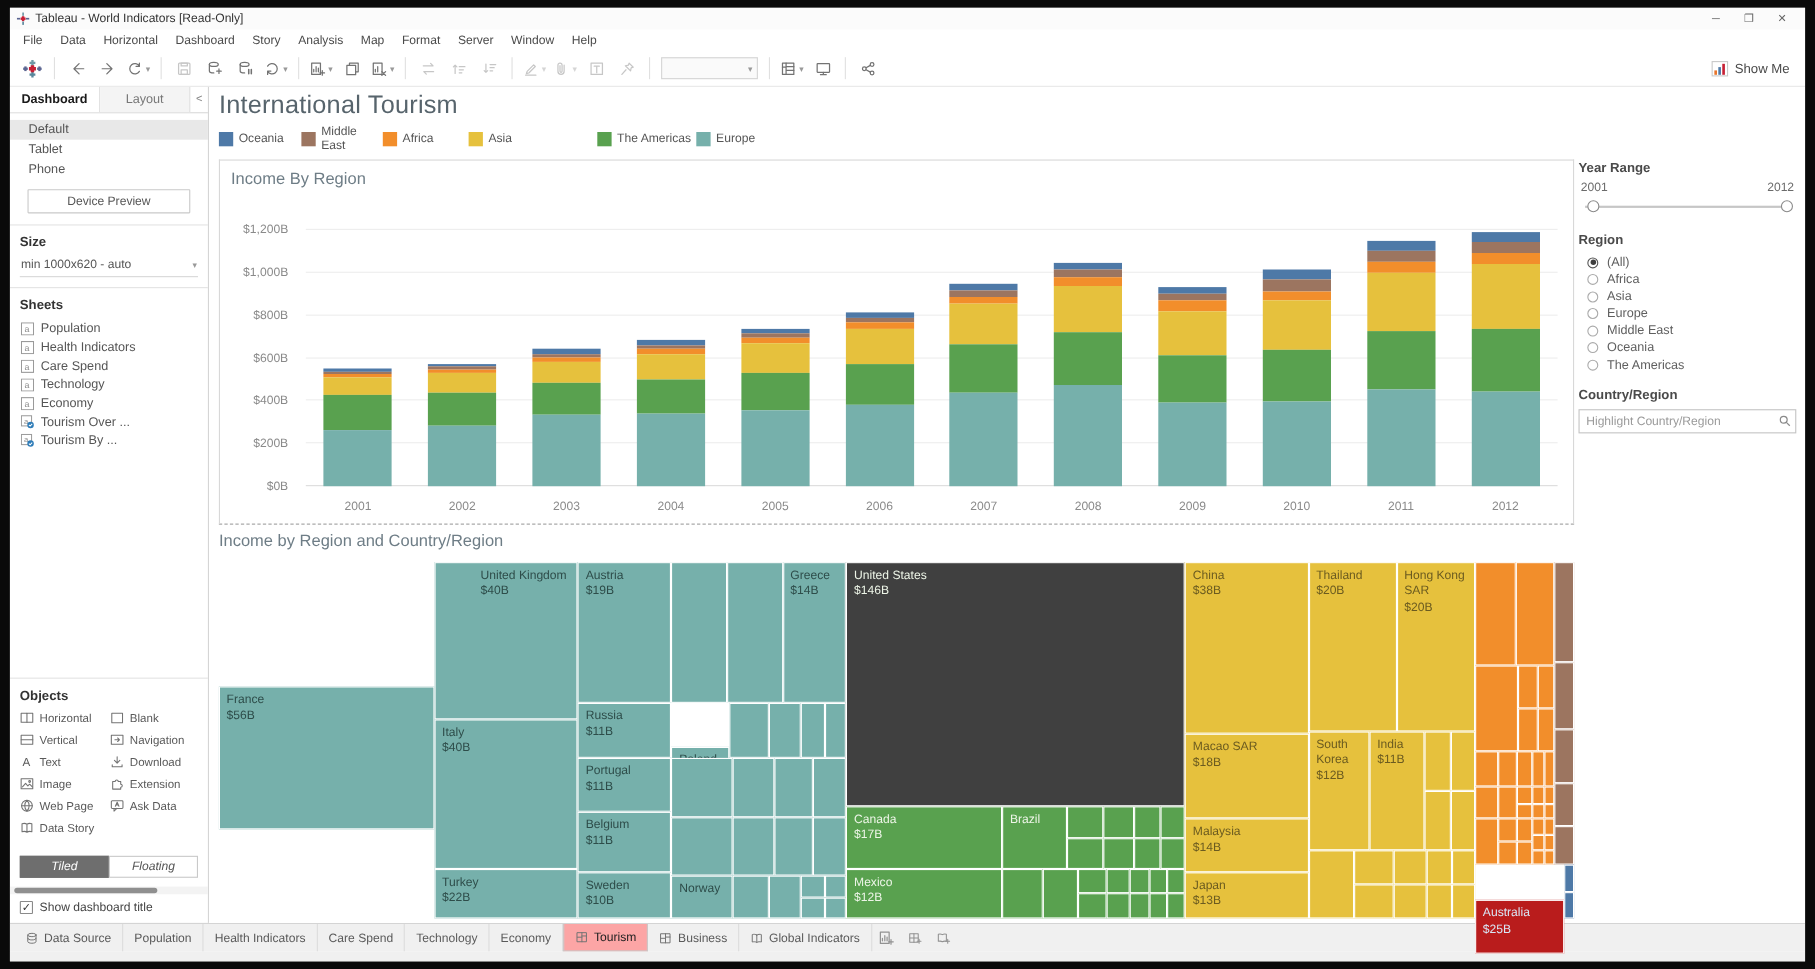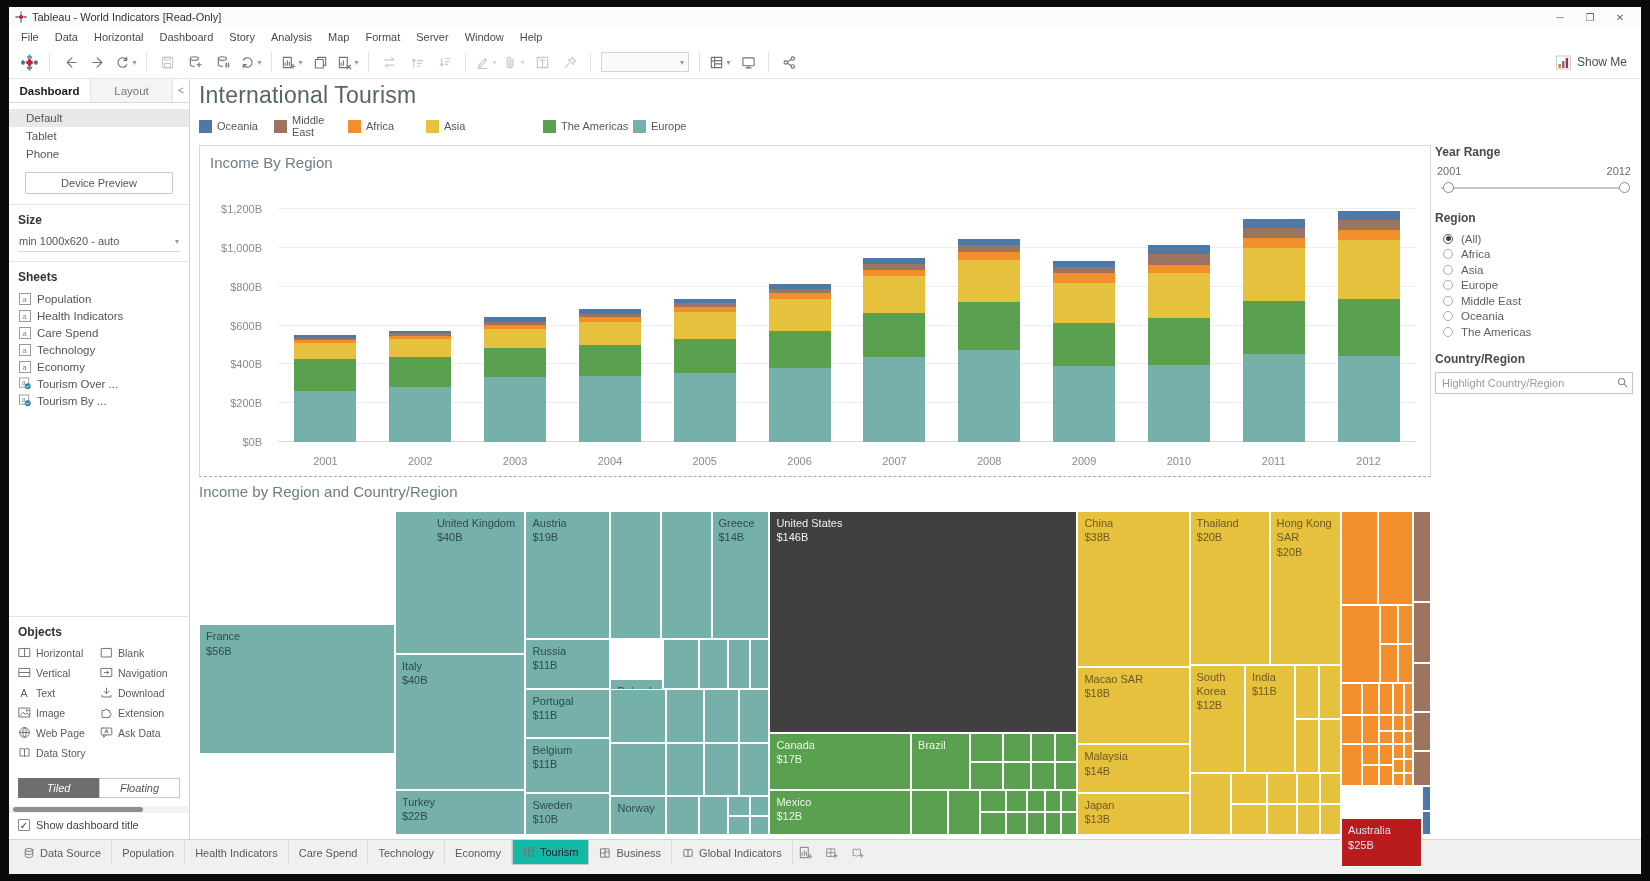--- a/index.html
+++ b/index.html
@@ -96,21 +96,21 @@
   .radio.on::after { content:""; width:5px; height:5px; border-radius:50%; background:#3f3f3f; }
   .search-box { position:relative; margin-top:4px; }
   .search-box input { width:100%; height:22px; border:1px solid #c4c4c4; padding:0 20px 0 6px; font-size:11px; color:#666; font-family:inherit; }
   .search-box input::placeholder { color:#9a9a9a; }
   .search-ico { position:absolute; right:5px; top:5px; }
   .f-gap { height:12px; }
 
   
   .tabbar { height:26px; flex:none; background:#f0f0f0; border-top:1px solid #d4d4d4; display:flex; align-items:stretch; padding-left:4px; }
   .sheet-tab { display:flex; align-items:center; gap:5px; padding:0 10px; font-size:11px; color:#5a5a5a; border-right:1px solid #dcdcdc; }
-  .sheet-tab.active { background:#14b8a6; color:#222; border:1px solid #c9c9c9; border-top:none; }
+  .sheet-tab.active { background:#fca5a5; color:#222; border:1px solid #c9c9c9; border-top:none; }
   .tab-action { width:26px; display:flex; align-items:center; justify-content:center; opacity:0.75; }
   .statusbar { height:9px; background:#f0f0f0; flex:none; }
 
   svg { display:block; }
 </style>
 </head>
 <body>
 
 <div class="screen">
 <div class="window">

